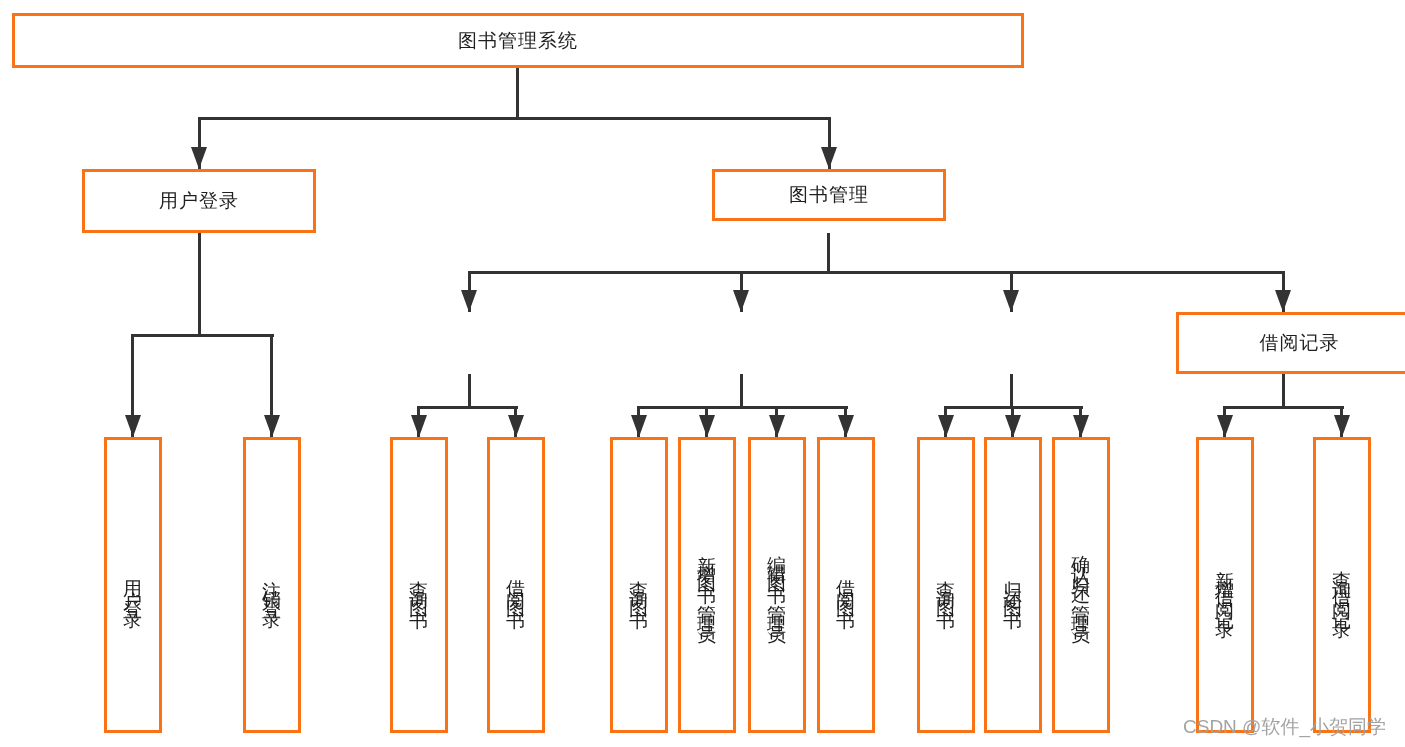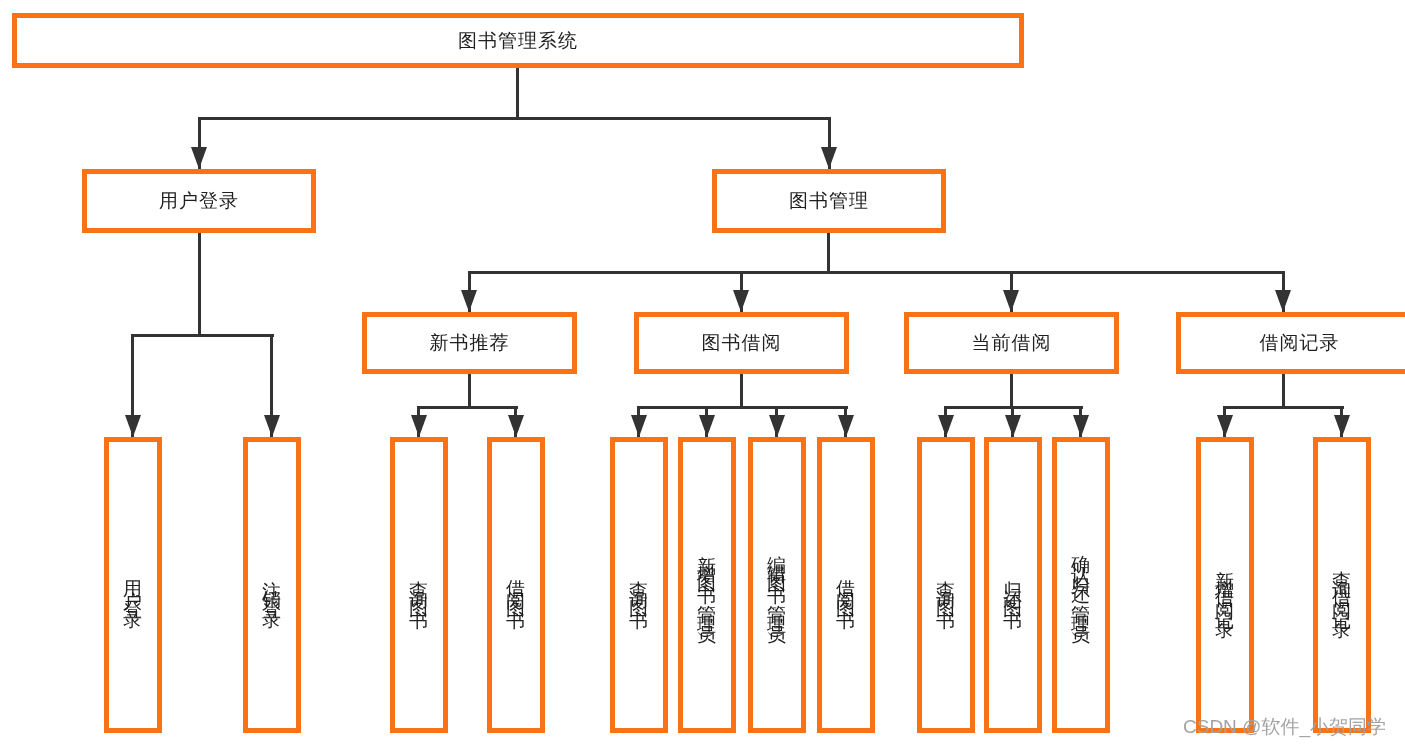--- a/index.html
+++ b/index.html
@@ -7,21 +7,21 @@
     position:relative;
     width:1405px;
     height:747px;
     background:#ffffff;
     font-family:"Liberation Sans","DejaVu Sans",sans-serif;
     overflow:hidden;
   }
   .box{
     position:absolute;
     box-sizing:border-box;
-    border:5px solid #f97316;
+    border:3px solid #f97316;
     background:#ffffff;
     display:flex;
     align-items:center;
     justify-content:center;
     color:#1f1f1f;
   }
   .box.h .lbl{
     font-size:19px;
     letter-spacing:1px;
     white-space:nowrap;
@@ -60,33 +60,24 @@
 
 <div class="canvas">
 
   <div class="box h" style="left:12px;top:13px;width:1012px;height:55px">
     <span class="lbl">图书管理系统</span>
   </div>
 
   <div class="box h" style="left:82px;top:169px;width:234px;height:64px">
     <span class="lbl">用户登录</span>
   </div>
-  <div class="box h" style="left:712px;top:169px;width:234px;height:64px">
+  <div class="box h" style="left:712px;top:169px;width:234px;height:52px">
     <span class="lbl">图书管理</span>
   </div>
 
-  <div class="box h" style="left:362px;top:312px;width:215px;height:62px">
-    <span class="lbl">新书推荐</span>
-  </div>
-  <div class="box h" style="left:634px;top:312px;width:215px;height:62px">
-    <span class="lbl">图书借阅</span>
-  </div>
-  <div class="box h" style="left:904px;top:312px;width:215px;height:62px">
-    <span class="lbl">当前借阅</span>
-  </div>
   <div class="box h" style="left:1176px;top:312px;width:247px;height:62px">
     <span class="lbl">借阅记录</span>
   </div>
 
   <div class="box v" style="left:104px;top:437px;width:58px;height:296px">
     <span class="lbl">用户登录</span>
   </div>
   <div class="box v" style="left:243px;top:437px;width:58px;height:296px">
     <span class="lbl">注销登录</span>
   </div>

